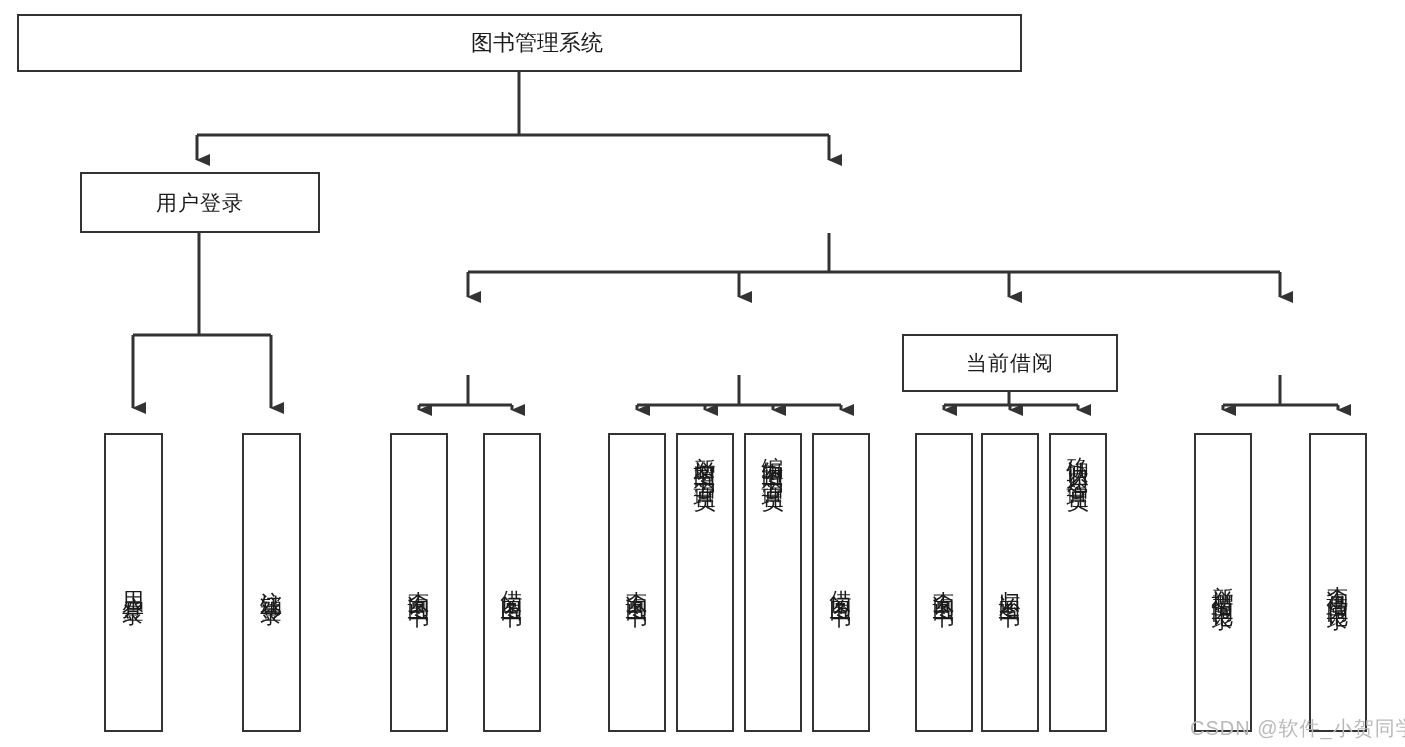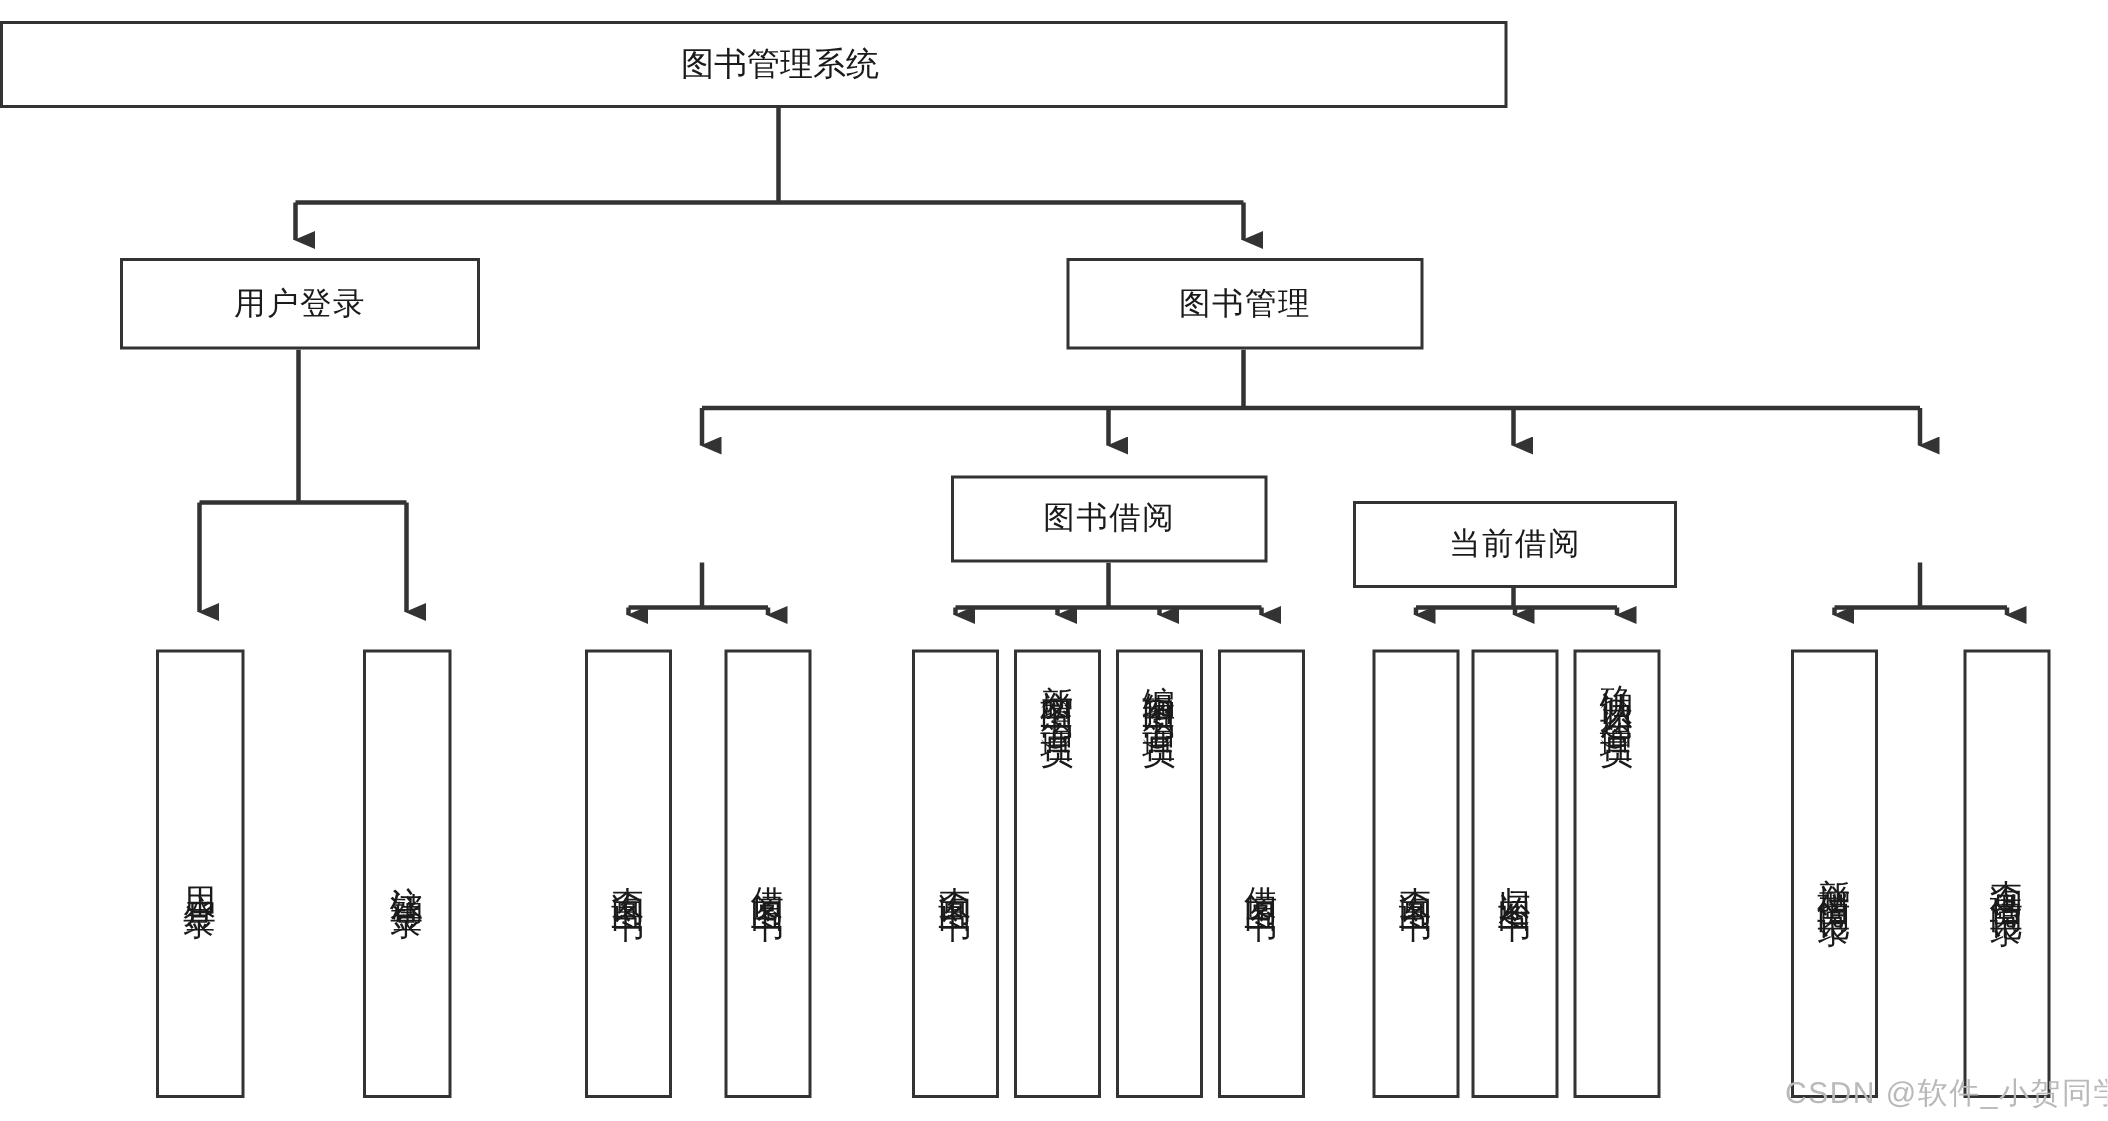--- a/index.html
+++ b/index.html
@@ -122,34 +122,28 @@
       <path d="M 1010 405 L 1010 410" marker-end="url(#arrow)"></path>
       <path d="M 1078 405 L 1078 410" marker-end="url(#arrow)"></path>
 
       <path d="M 1280 375 L 1280 405"></path>
       <path d="M 1223 405 L 1338 405"></path>
       <path d="M 1223 405 L 1223 410" marker-end="url(#arrow)"></path>
       <path d="M 1338 405 L 1338 410" marker-end="url(#arrow)"></path>
     </g>
   </svg>
 
-  <div class="node root" style="left:0; top:14px; width:1005px; height:58px;padding-left:35px;">
+  <div class="node root" style="left:17px; top:14px; width:1005px; height:58px;padding-left:35px;">
     <span>图书管理系统</span>
   </div>
 
   <div class="node horiz" style="left:80px; top:172px; width:240px; height:61px;">
     <span>用户登录</span>
   </div>
-  <div class="node horiz" style="left:711px; top:172px; width:238px; height:61px;">
-    <span>图书管理</span>
-  </div>
 
-  <div class="node horiz" style="left:634px; top:317px; width:211px; height:58px;">
-    <span>图书借阅</span>
-  </div>
   <div class="node horiz" style="left:902px; top:334px; width:216px; height:58px;">
     <span>当前借阅</span>
   </div>
 
   <div class="node leaf centered" style="left:104px; top:433px; width:59px; height:299px;">
     <span class="vtext">用户登录</span>
   </div>
   <div class="node leaf centered" style="left:242px; top:433px; width:59px; height:299px;">
     <span class="vtext">注销登录</span>
   </div>

